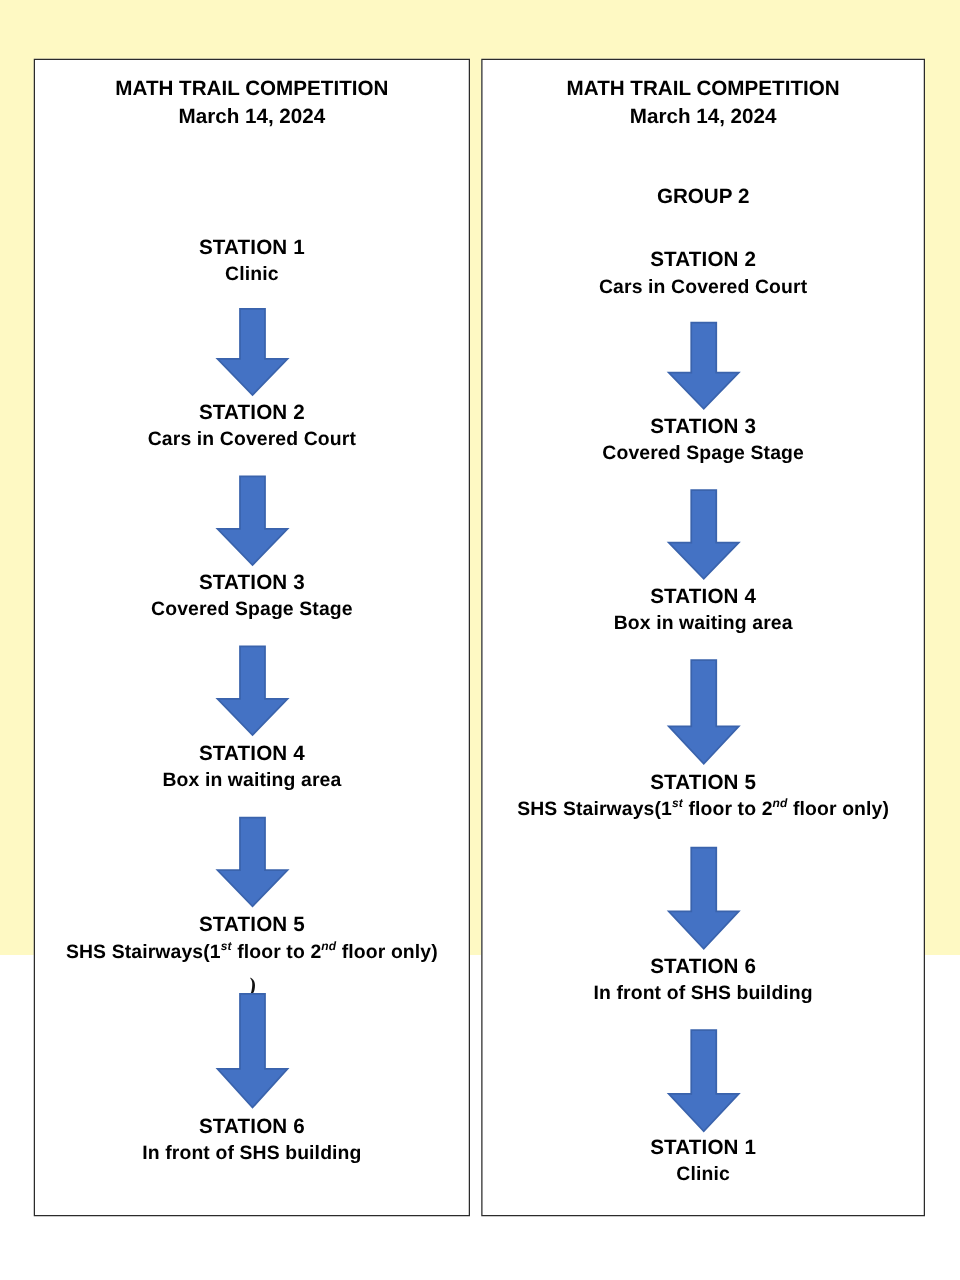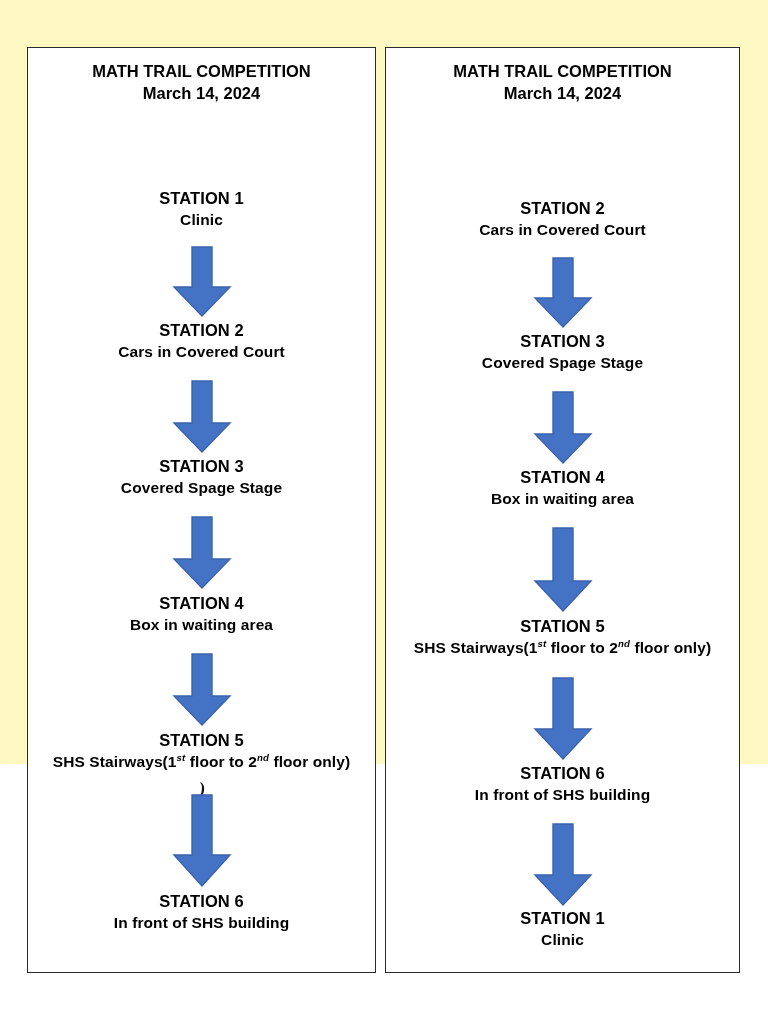--- a/index.html
+++ b/index.html
@@ -188,20 +188,21 @@
   </div>
 
   <div class="panel" id="panel-right">
     <div class="panel-inner">
 
       <div class="heading" style="top:12px;">
         <span class="l1">MATH TRAIL COMPETITION</span>
         <span class="l2">March 14, 2024</span>
       </div>
 
+      <div class="grouplabel" style="top:100px;">GROUP 2</div>
 
       <div class="node" style="top:150px;">
         <span class="ttl">STATION 2</span>
         <span class="sub">Cars in Covered Court</span>
       </div>
 
       <div class="arrow" style="left:50%; top:208px;">
         <svg width="64" height="74" viewBox="0 0 64 74">
           <path d="M22 2 H42 V42 H60 L32 71 L4 42 H22 Z" fill="#4472C4" stroke="#3A63AC" stroke-width="1.4"></path>
         </svg>

